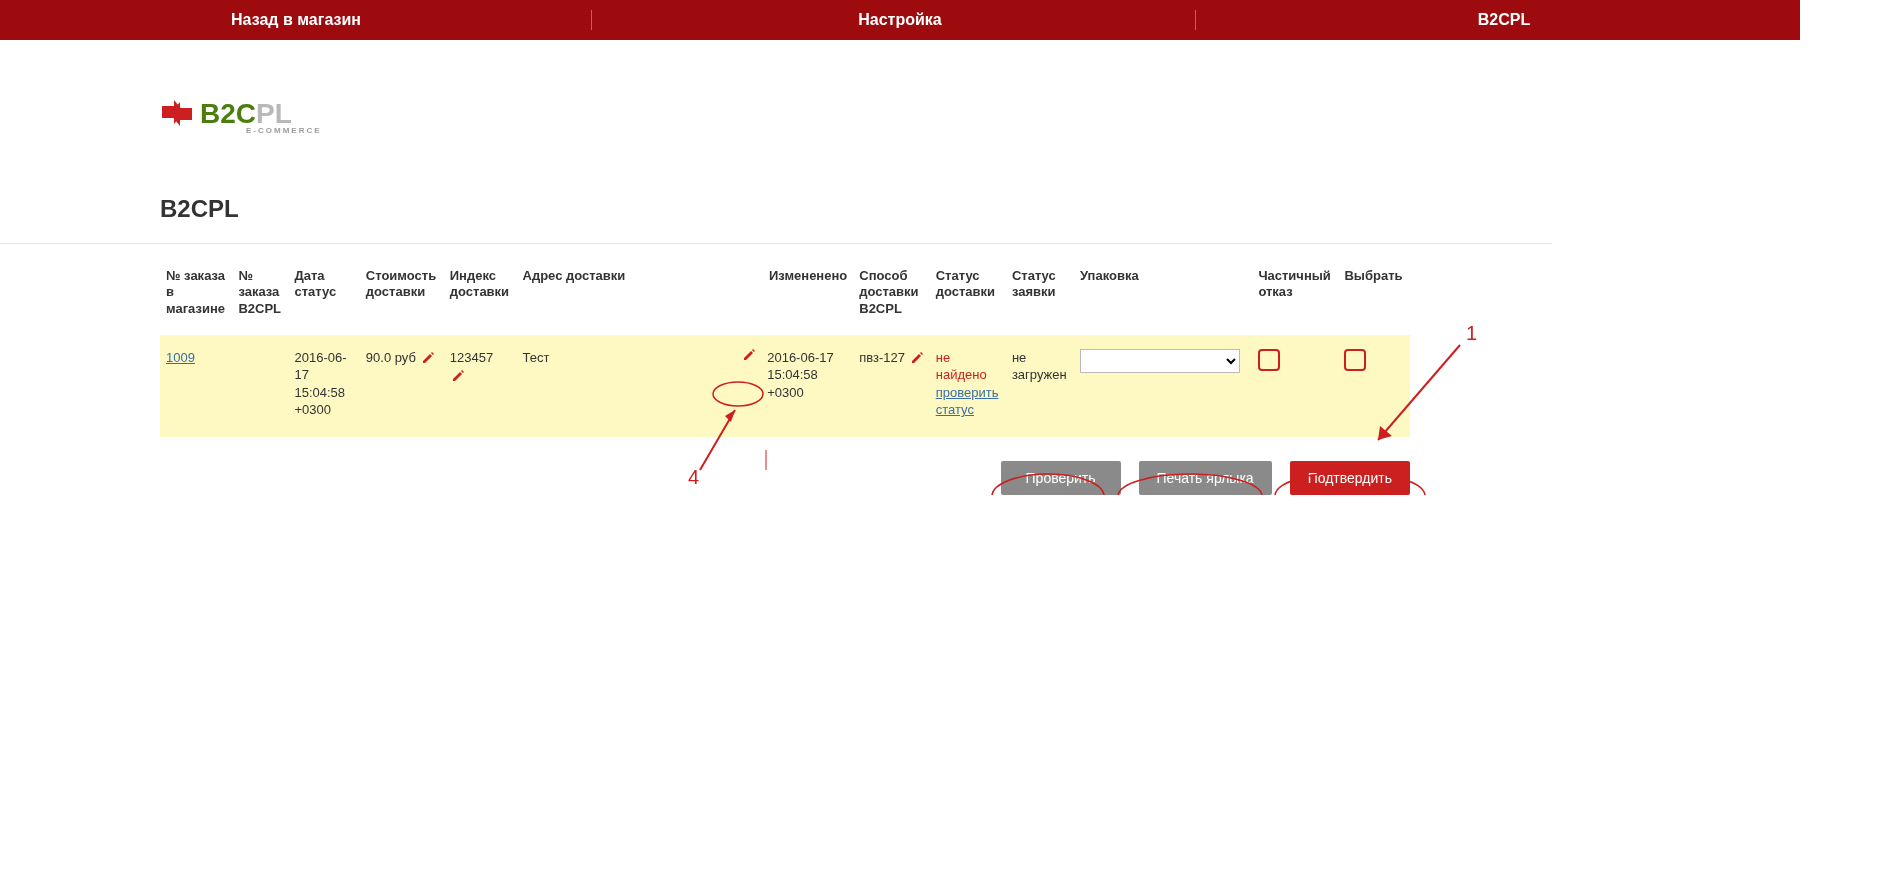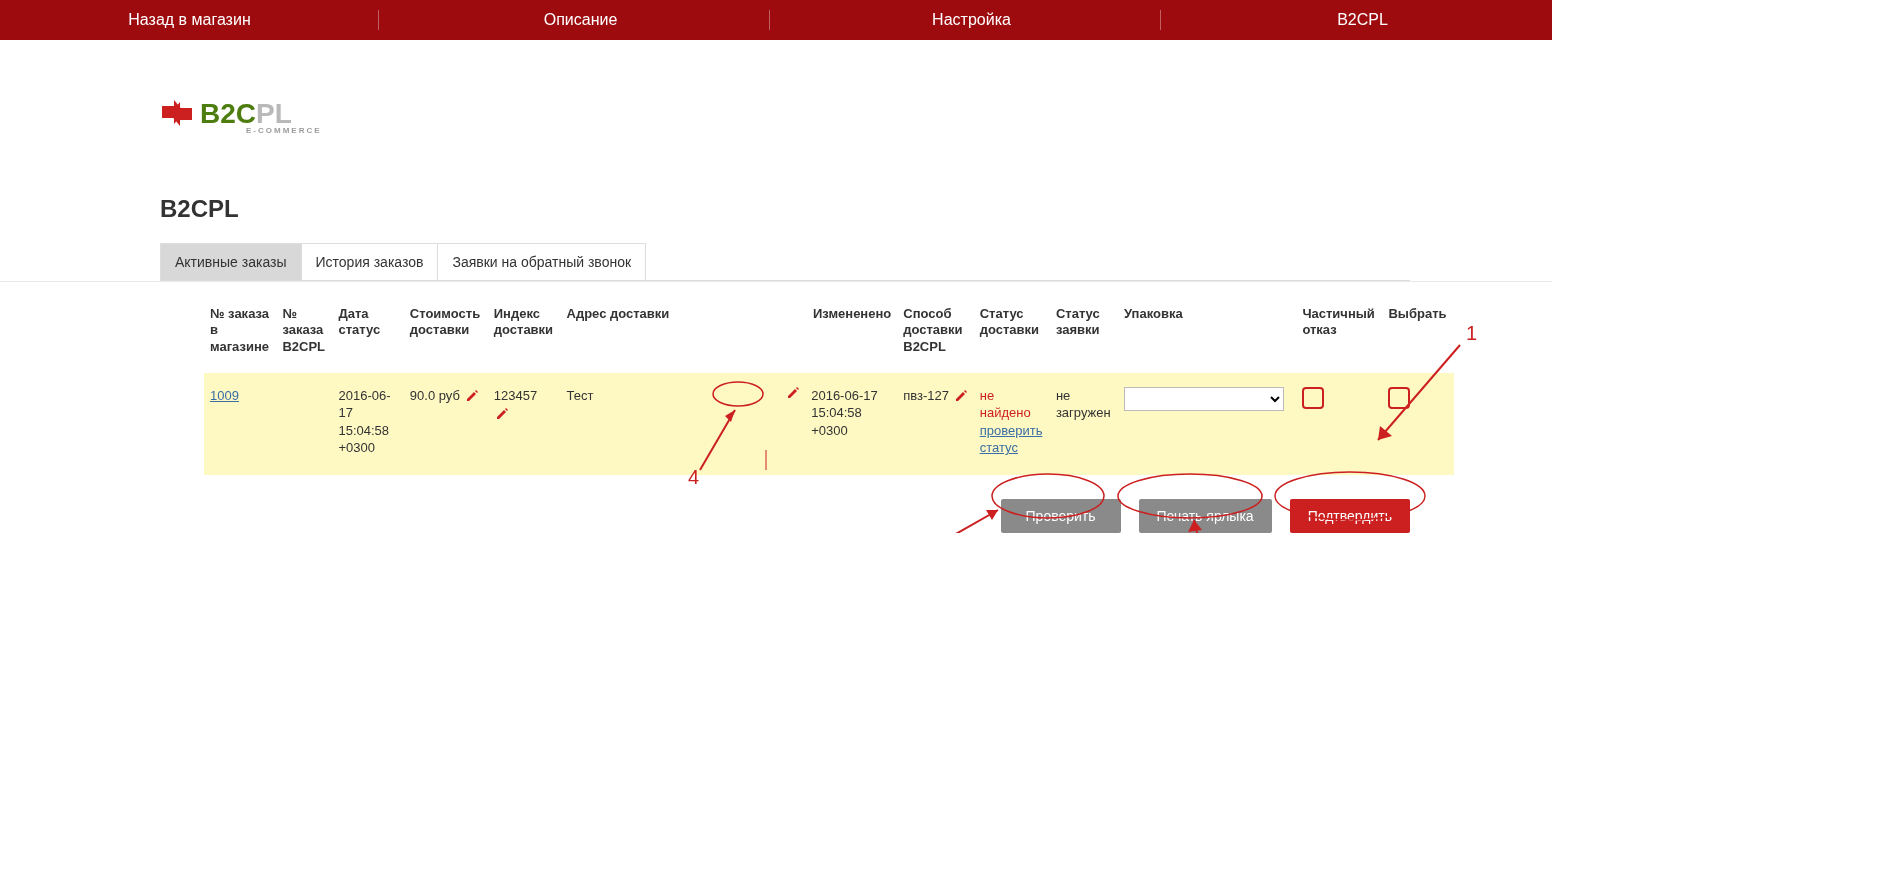--- a/index.html
+++ b/index.html
@@ -7,28 +7,28 @@
     padding: 0;
     font-family: Arial, Helvetica, sans-serif;
     font-size: 14px;
     color: #333;
     background: #fff;
     width: 1900px;
   }
 
   
   .topnav {
-    width: 1552px;          
+    width: 1800px;          
     height: 40px;
     background: #9d0b0e;    
     color: #fff;
     display: flex;
     align-items: stretch;
     font-size: 16px;
-    font-weight: normal;
+    font-weight: bold;
     gap: 12px;
   }
   .topnav .nav-item {
     flex: 1 1 0;
     display: flex;
     align-items: center;
     justify-content: center;
     position: relative;
     cursor: pointer;
   }
@@ -102,21 +102,20 @@
   }
 
   
   .orders {
     margin-top: 18px;
   }
   table.orders-table {
     width: 100%;
     border-collapse: collapse;
     font-size: 13px;
-    margin-left: 44px;
   }
   table.orders-table th {
     text-align: left;
     font-weight: bold;
     vertical-align: top;
     padding: 6px 6px 18px 6px;
     line-height: 1.25;
   }
   table.orders-table td {
     vertical-align: top;
@@ -219,23 +218,20 @@
   }
 </style>
 </head>
 <body>
 
 <div class="wrap">
 
   <div class="topnav">
     <div class="nav-item">
         <span>Назад в магазин</span>
-      </div>
-    <div class="nav-item">
-        <span>Описание</span>
       </div>
     <div class="nav-item">
         <span>Настройка</span>
       </div>
     <div class="nav-item">
         <span>B2CPL</span>
       </div>
   </div>
 
   <div class="page">
@@ -251,25 +247,20 @@
         <span>
           <span class="b2cpl">
             <span class="b2c">B2C</span><span class="pl">PL</span>
           </span>
           <div class="ecom">E-COMMERCE</div>
         </span>
       </div>
 
       <h1 class="page-title">B2CPL</h1>
 
-      <div class="tabs">
-        <div class="tab active"><span>Активные заказы</span></div>
-        <div class="tab"><span>История заказов</span></div>
-        <div class="tab"><span>Заявки на обратный звонок</span></div>
-      </div>
 
     </div>
   </div>
 
   <hr class="hr">
 
   <div class="page" style="padding-top:0;">
     <div class="inner">
 
       <div class="orders">

